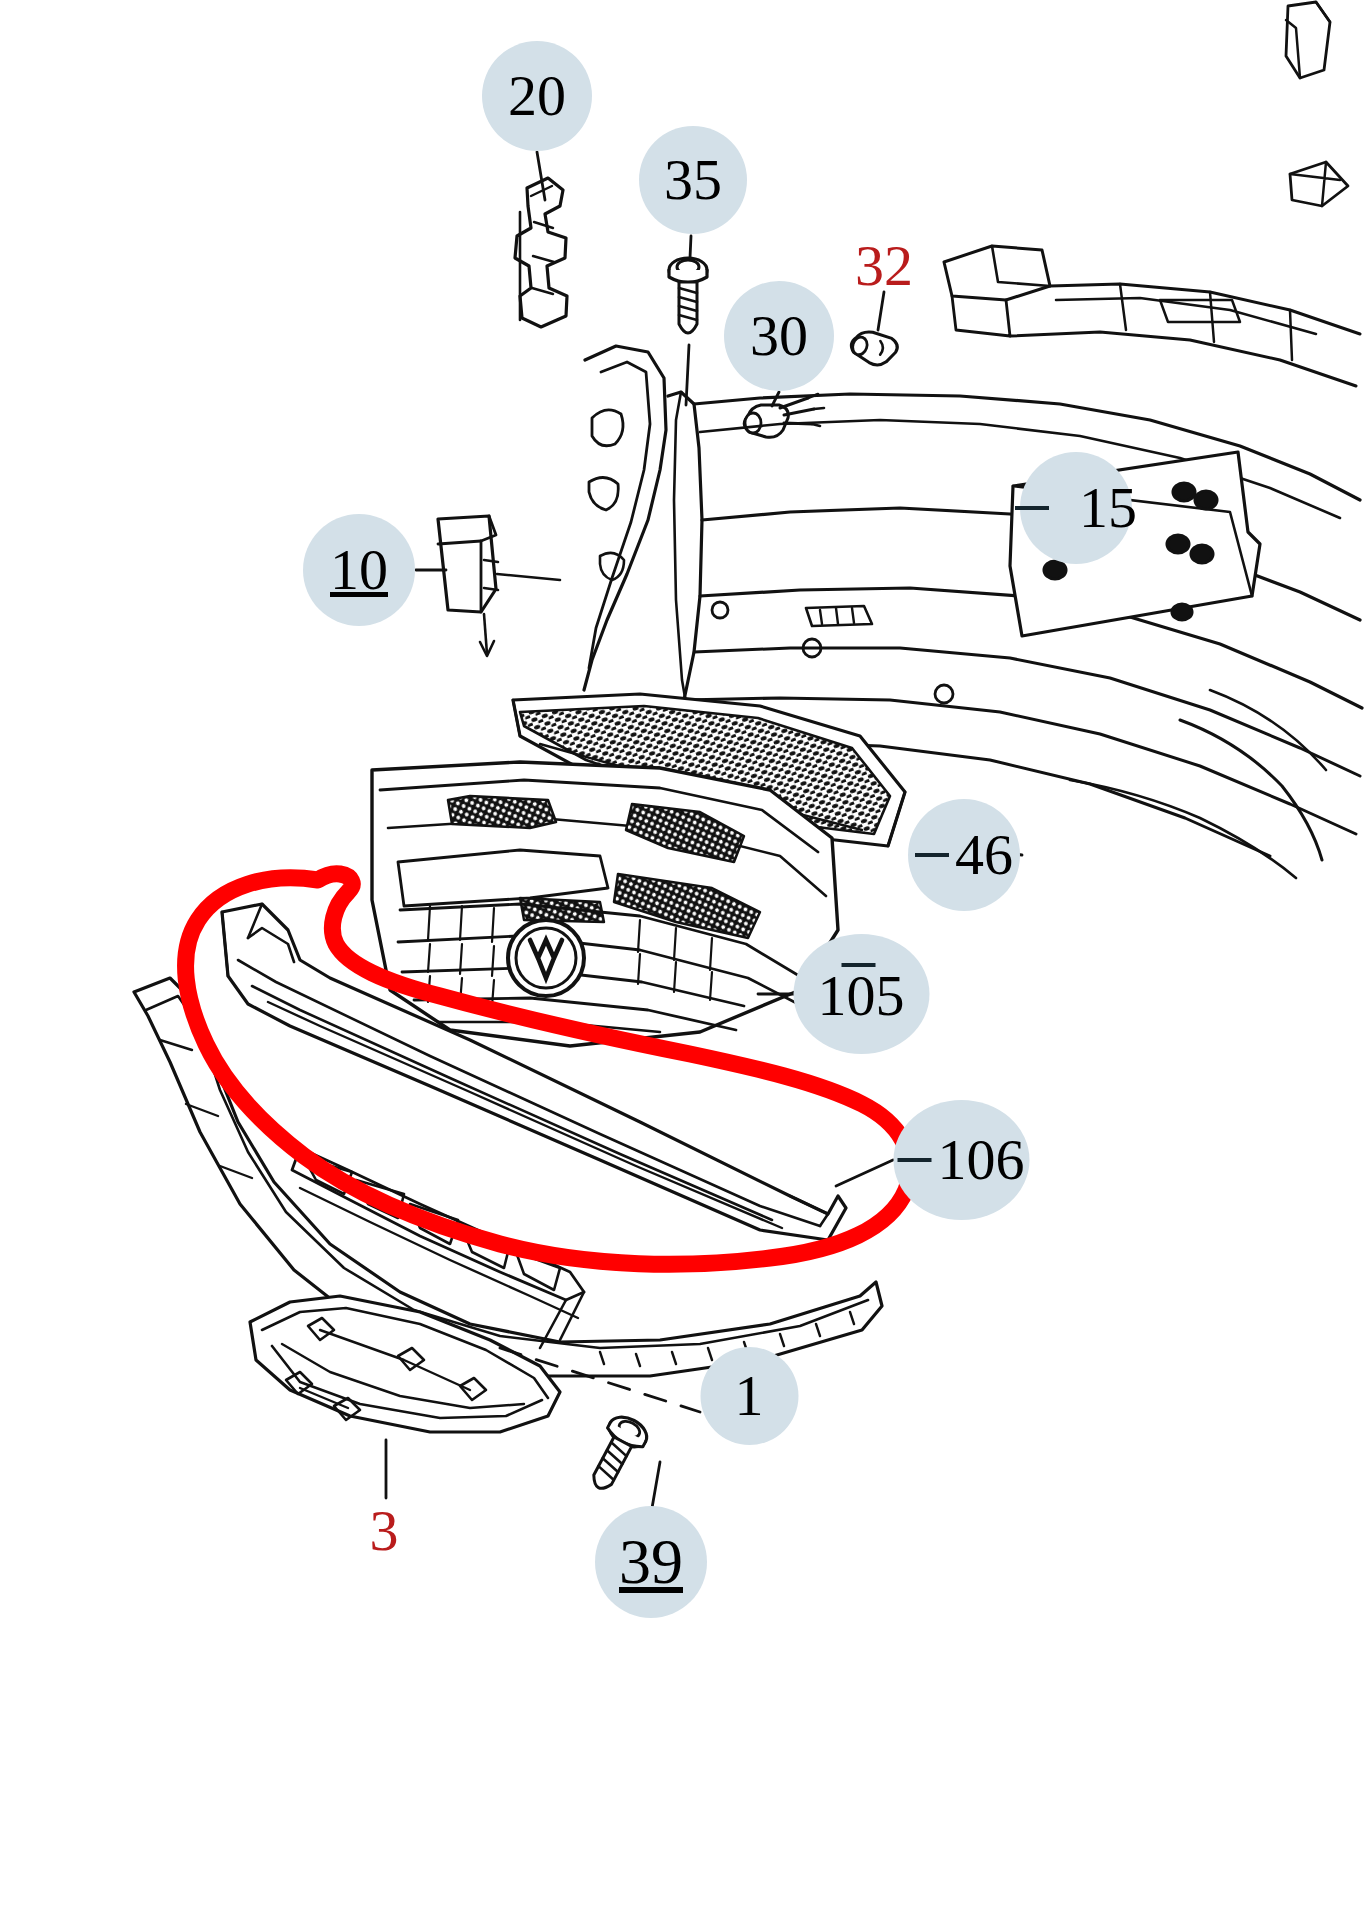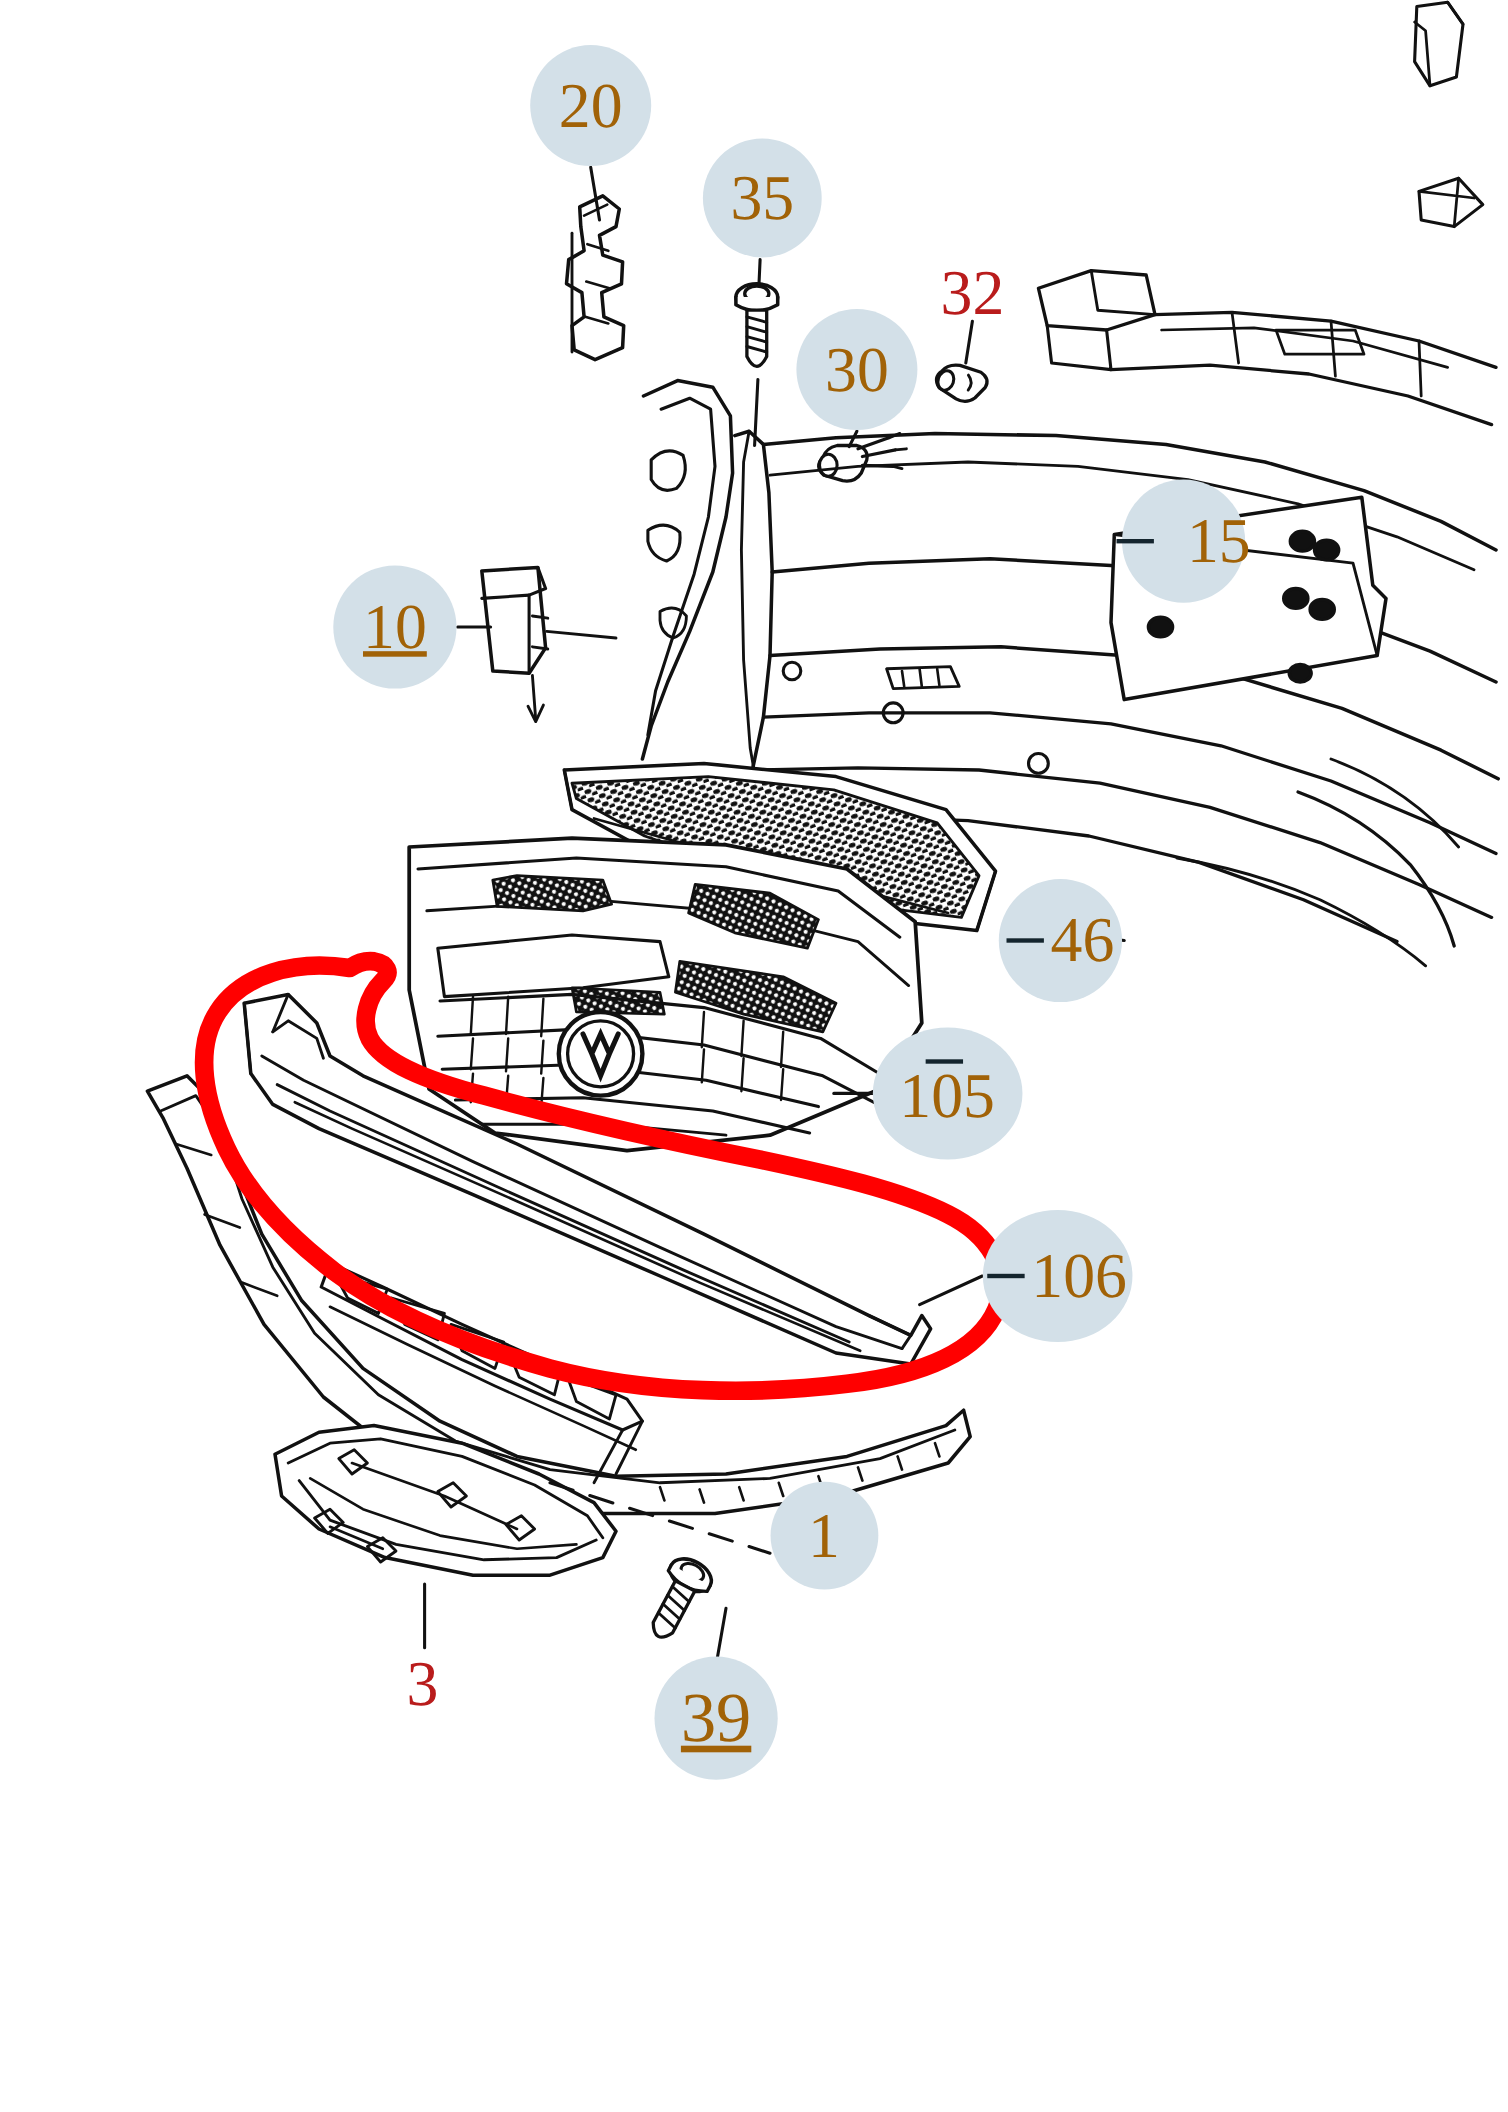--- a/index.html
+++ b/index.html
@@ -42,21 +42,21 @@
     position: absolute;
     left: 50%;
     top: 50%;
     transform: translate(-50%, -50%);
     border-radius: 50%;
     background: #d3e0e8;
   }
   .callout .num {
     position: relative;
     z-index: 2;
-    color: #a16207;
+    color: #000000;
     font-family: "Liberation Serif", serif;
     font-weight: 400;
     line-height: 1;
     white-space: nowrap;
   }
   .callout.plain .num {
     color: #b91c1c;
   }
   .callout .dash {
     position: relative;
@@ -335,21 +335,21 @@
         <span class="bubble" style="width: 108px; height: 108px; background: rgb(211, 224, 232);"></span>
         <span class="num" style="font-size: 58px;">35</span>
       </div>
       <div class="callout plain" style="left: 884px; top: 266px;">
         <span class="num" style="font-size: 58px;">32</span>
       </div>
       <div class="callout" style="left: 779px; top: 336px; text-align: right;">
         <span class="bubble" style="width: 110px; height: 110px; background: rgb(211, 224, 232);"></span>
         <span class="num" style="font-size: 58px;">30</span>
       </div>
-      <div class="callout" style="left: 1076px; top: 492px; gap: 24px;">
+      <div class="callout" style="left: 1076px; top: 508px; gap: 24px;">
         <span class="bubble" style="width: 112px; height: 112px; background: rgb(211, 224, 232);"></span>
         <span class="dash" style="width: 34px; height: 4px; margin-right: 6px; background: rgb(20, 37, 46);"></span>
         <span class="num" style="font-size: 58px;">15</span>
       </div>
       <div class="callout" style="left: 359px; top: 570px;">
         <span class="bubble" style="width: 112px; height: 112px; background: rgb(211, 224, 232);"></span>
         <span class="num" style="font-size: 58px; text-decoration: underline;">10</span>
       </div>
       <div class="callout" style="left: 964px; top: 855px;">
         <span class="bubble" style="width: 112px; height: 112px; background: rgb(211, 224, 232);"></span>

